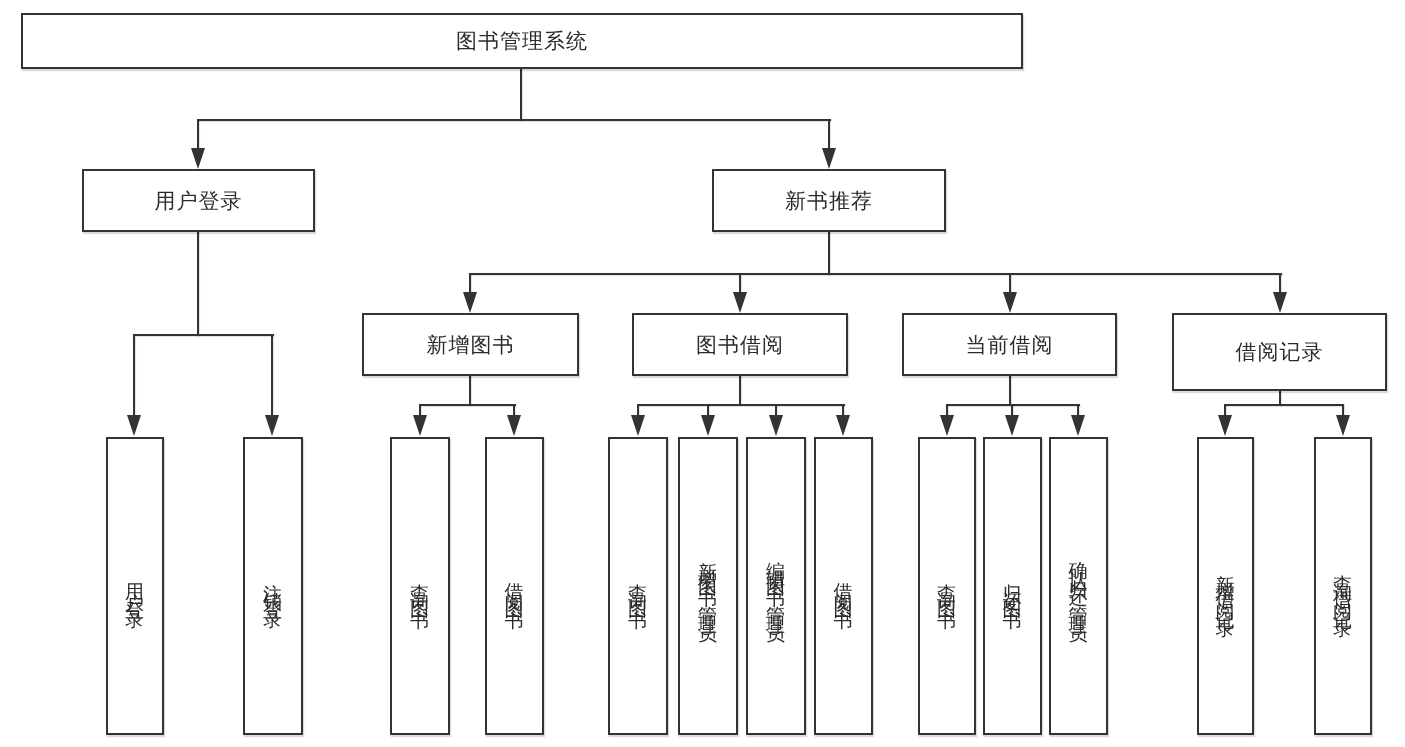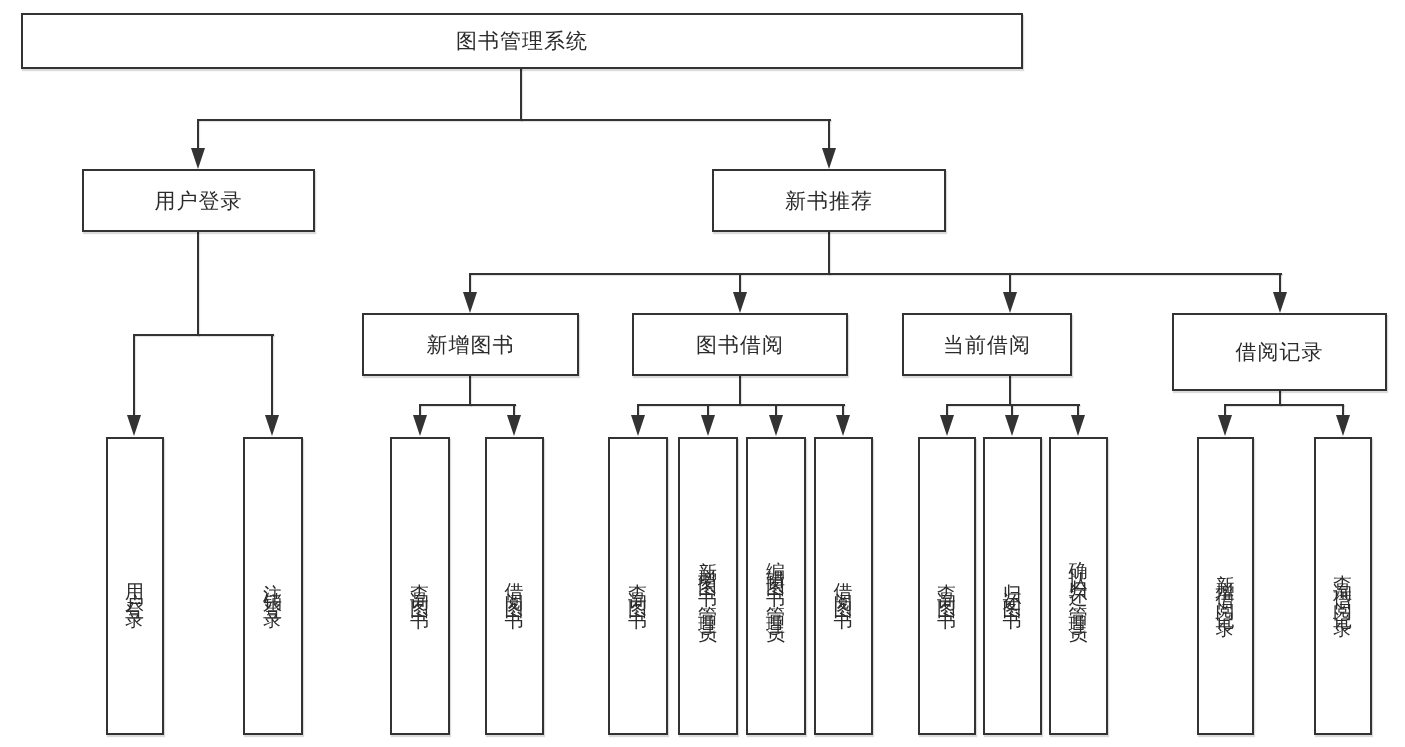--- a/index.html
+++ b/index.html
@@ -102,21 +102,21 @@
   <div class="box" style="left:712px;top:169px;width:234px;height:63px;">
     <span class="hlabel">新书推荐</span>
   </div>
 
   <div class="box" style="left:362px;top:313px;width:217px;height:63px;">
     <span class="hlabel">新增图书</span>
   </div>
   <div class="box" style="left:632px;top:313px;width:216px;height:63px;">
     <span class="hlabel">图书借阅</span>
   </div>
-  <div class="box" style="left:902px;top:313px;width:170px;height:63px;">
+  <div class="box" style="left:902px;top:313px;width:215px;height:63px;">
     <span class="hlabel">当前借阅</span>
   </div>
   <div class="box" style="left:1172px;top:313px;width:215px;height:78px;">
     <span class="hlabel">借阅记录</span>
   </div>
 
   <div class="box" style="left:106px;top:437px;width:58px;height:298px;">
     <span class="vlabel">用户登录</span>
   </div>
   <div class="box" style="left:243px;top:437px;width:60px;height:298px;">

